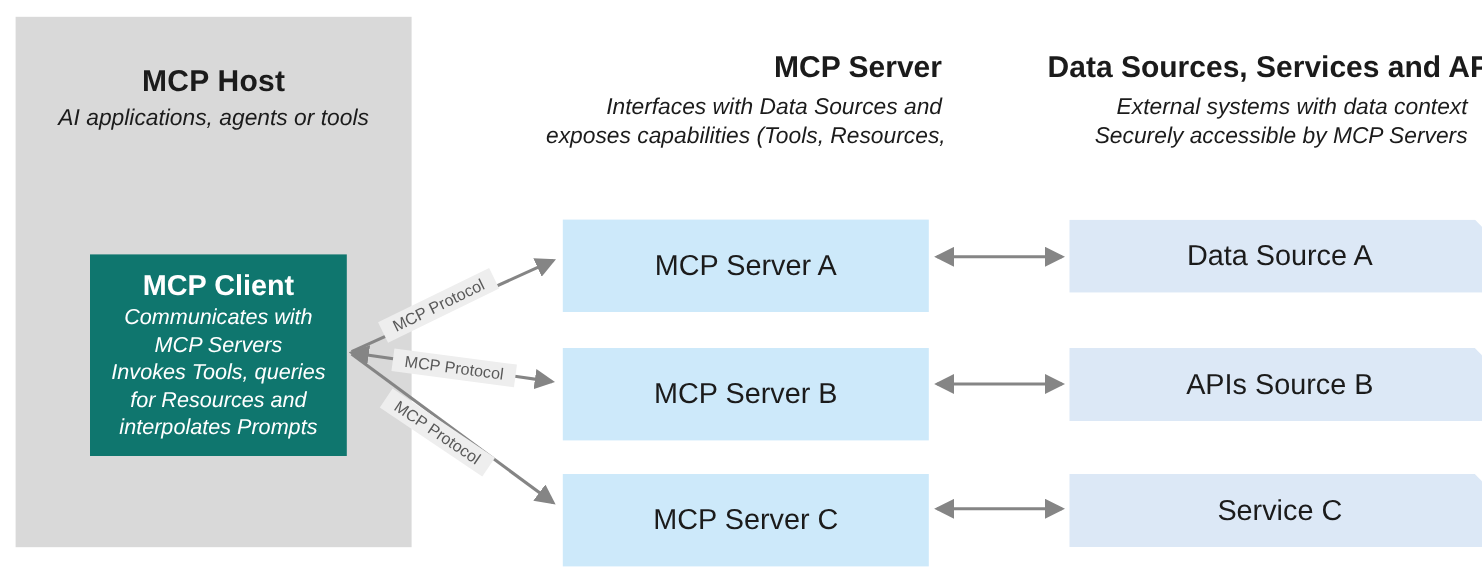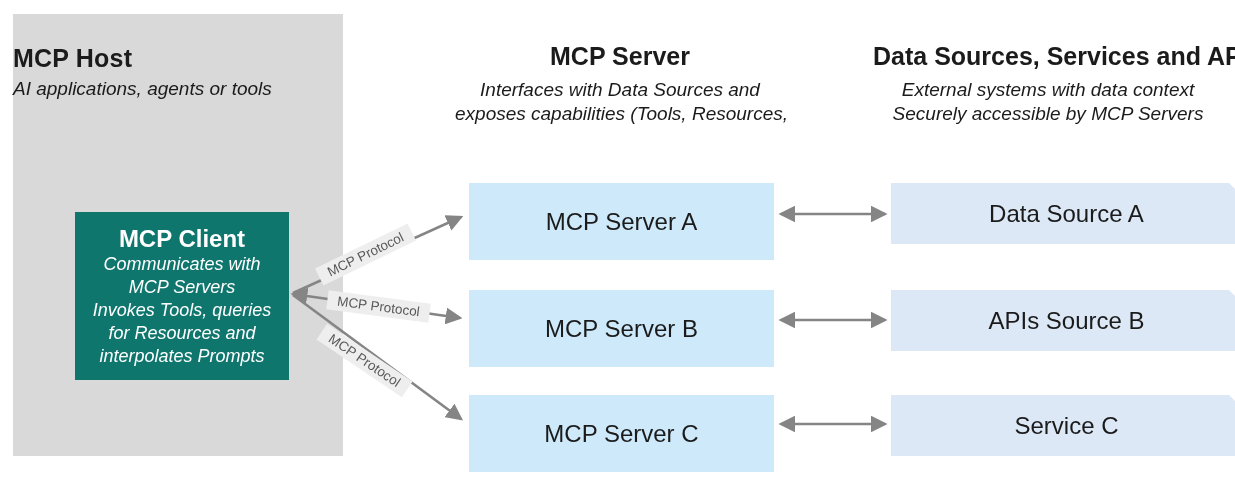--- a/index.html
+++ b/index.html
@@ -10,35 +10,35 @@
     font-family:"Liberation Sans", sans-serif;
     color:#1b1b1b;
     overflow:hidden;
   }
   
   .host-panel{
     position:absolute;left:13px;top:14px;width:330px;height:442px;
     background:#d9d9d9;
   }
   .host-title{
-    margin-top:30px;
+    margin-top:40px;text-align:center;
     font-size:25px;font-weight:700;letter-spacing:.2px;
   }
   .host-subtitle{
-    margin-top:5px;
+    margin-top:5px;text-align:center;
     font-size:19px;font-style:italic;
   }
   .client-box{
     position:absolute;left:62px;top:198px;width:214px;height:168px;
     background:#0f766e;color:#ffffff;text-align:center;
   }
   .client-title{margin-top:13px;font-size:24px;font-weight:700;}
   .client-line{font-size:18px;font-style:italic;line-height:23px;}
   
-  .col-header{position:absolute;text-align:center;}
+  .col-header{position:absolute;text-align:right;}
   .col-header .col-title{font-size:25px;font-weight:700;white-space:nowrap;}
   .col-header .col-sub{font-size:19px;font-style:italic;line-height:24px;white-space:nowrap;}
   #server-header{left:455px;top:42px;width:330px;}
   #sources-header{left:873px;top:42px;width:350px;}
   .col-sub-wrap{margin-top:7px;}
   
   .node-box{
     position:absolute;display:flex;align-items:center;justify-content:center;
     font-size:24px;color:#1b1b1b;
   }

